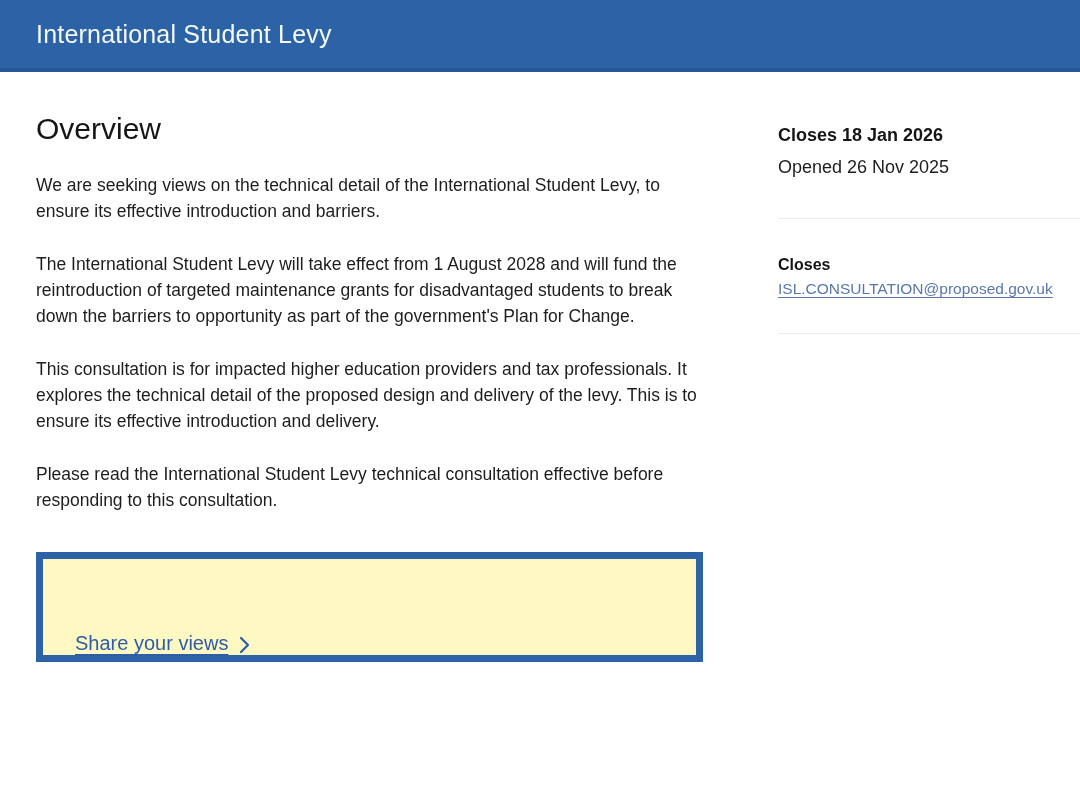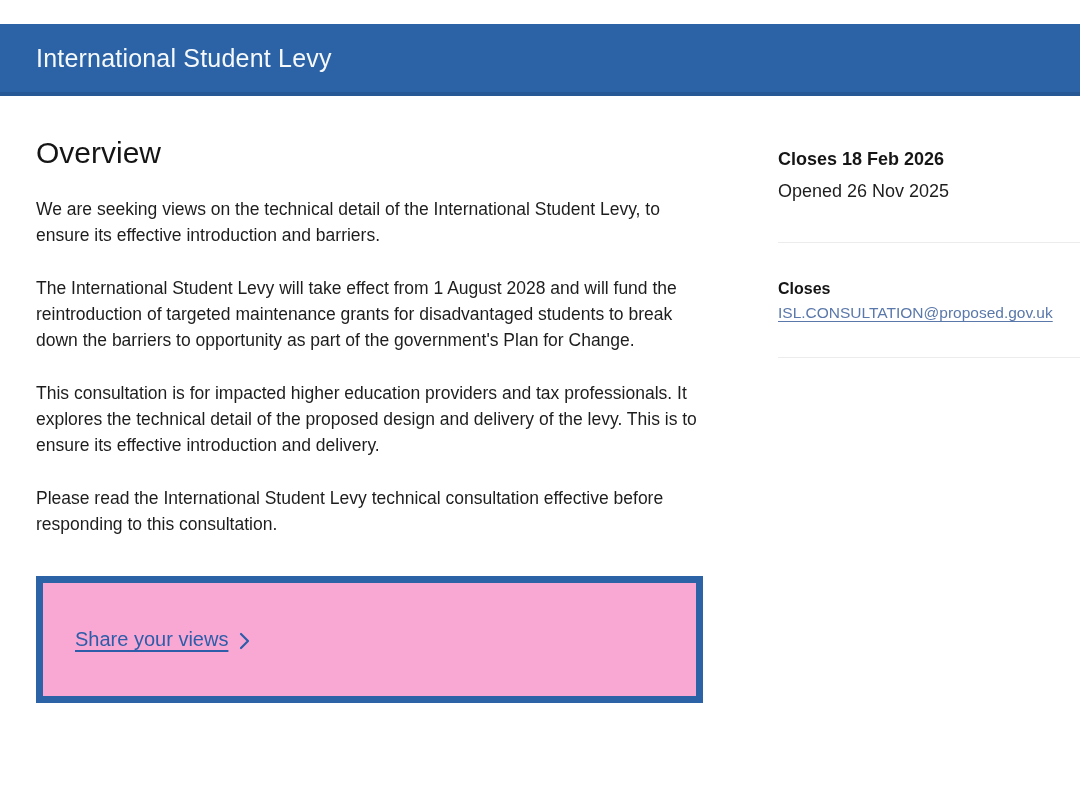--- a/index.html
+++ b/index.html
@@ -17,21 +17,20 @@
     overflow: hidden;
     position: relative;
   }
   
   .header {
     height: 72px;
     background: #2b63a6;
     display: flex;
     align-items: center;
     box-shadow: inset 0 -4px 0 rgba(0,0,0,0.10);
-    margin-top: 24px;
   }
   .header-title {
     margin: 0 0 4px 36px;
     font-size: 25px;
     font-weight: 400;
     letter-spacing: 0.2px;
     color: #f6f9fb;
   }
   
   .content {
@@ -61,26 +60,26 @@
   }
   .body-text {
     font-size: 17.5px;
     line-height: 26px;
     margin: 27px 0 0 0;
     color: #1d1d1d;
   }
   .share-box {
     margin-top: 39px;
     width: 667px;
-    height: 127px;
+    height: 110px;
     border: 7px solid #2b63a6;
     display: flex;
-    align-items: center;
+    align-items: flex-end;
     padding-left: 32px;
-    background: #f9a8d4;
+    background: #fef9c3;
     cursor: pointer;
   }
   .share-link {
     display: inline-flex;
     align-items: center;
     gap: 11px;
     text-decoration: none;
     font-size: 20px;
     font-weight: 400;
     color: #2d5da9;
@@ -163,21 +162,21 @@
         <a class="share-link" href="#">
           <span class="share-label">Share your views</span>
           <svg class="chevron-svg" width="11" height="18" viewBox="0 0 11 18" fill="none" xmlns="http://www.w3.org/2000/svg">
             <polyline points="2,2 9,9 2,16" stroke="#2d5da9" stroke-width="2.2" stroke-linecap="round" stroke-linejoin="round" fill="none"></polyline>
           </svg>
         </a>
       </div>
     </main>
 
     <aside class="sidebar">
-      <p class="closes-date">Closes 18 Feb 2026</p>
+      <p class="closes-date">Closes 18 Jan 2026</p>
 
       <p class="opened-date">Opened 26 Nov 2025</p>
 
       <hr class="divider">
 
       <p class="contact-heading">Closes</p>
 
       <a class="email-link" href="#">ISL.CONSULTATION@proposed.gov.uk</a>
 
       <hr class="divider second">

